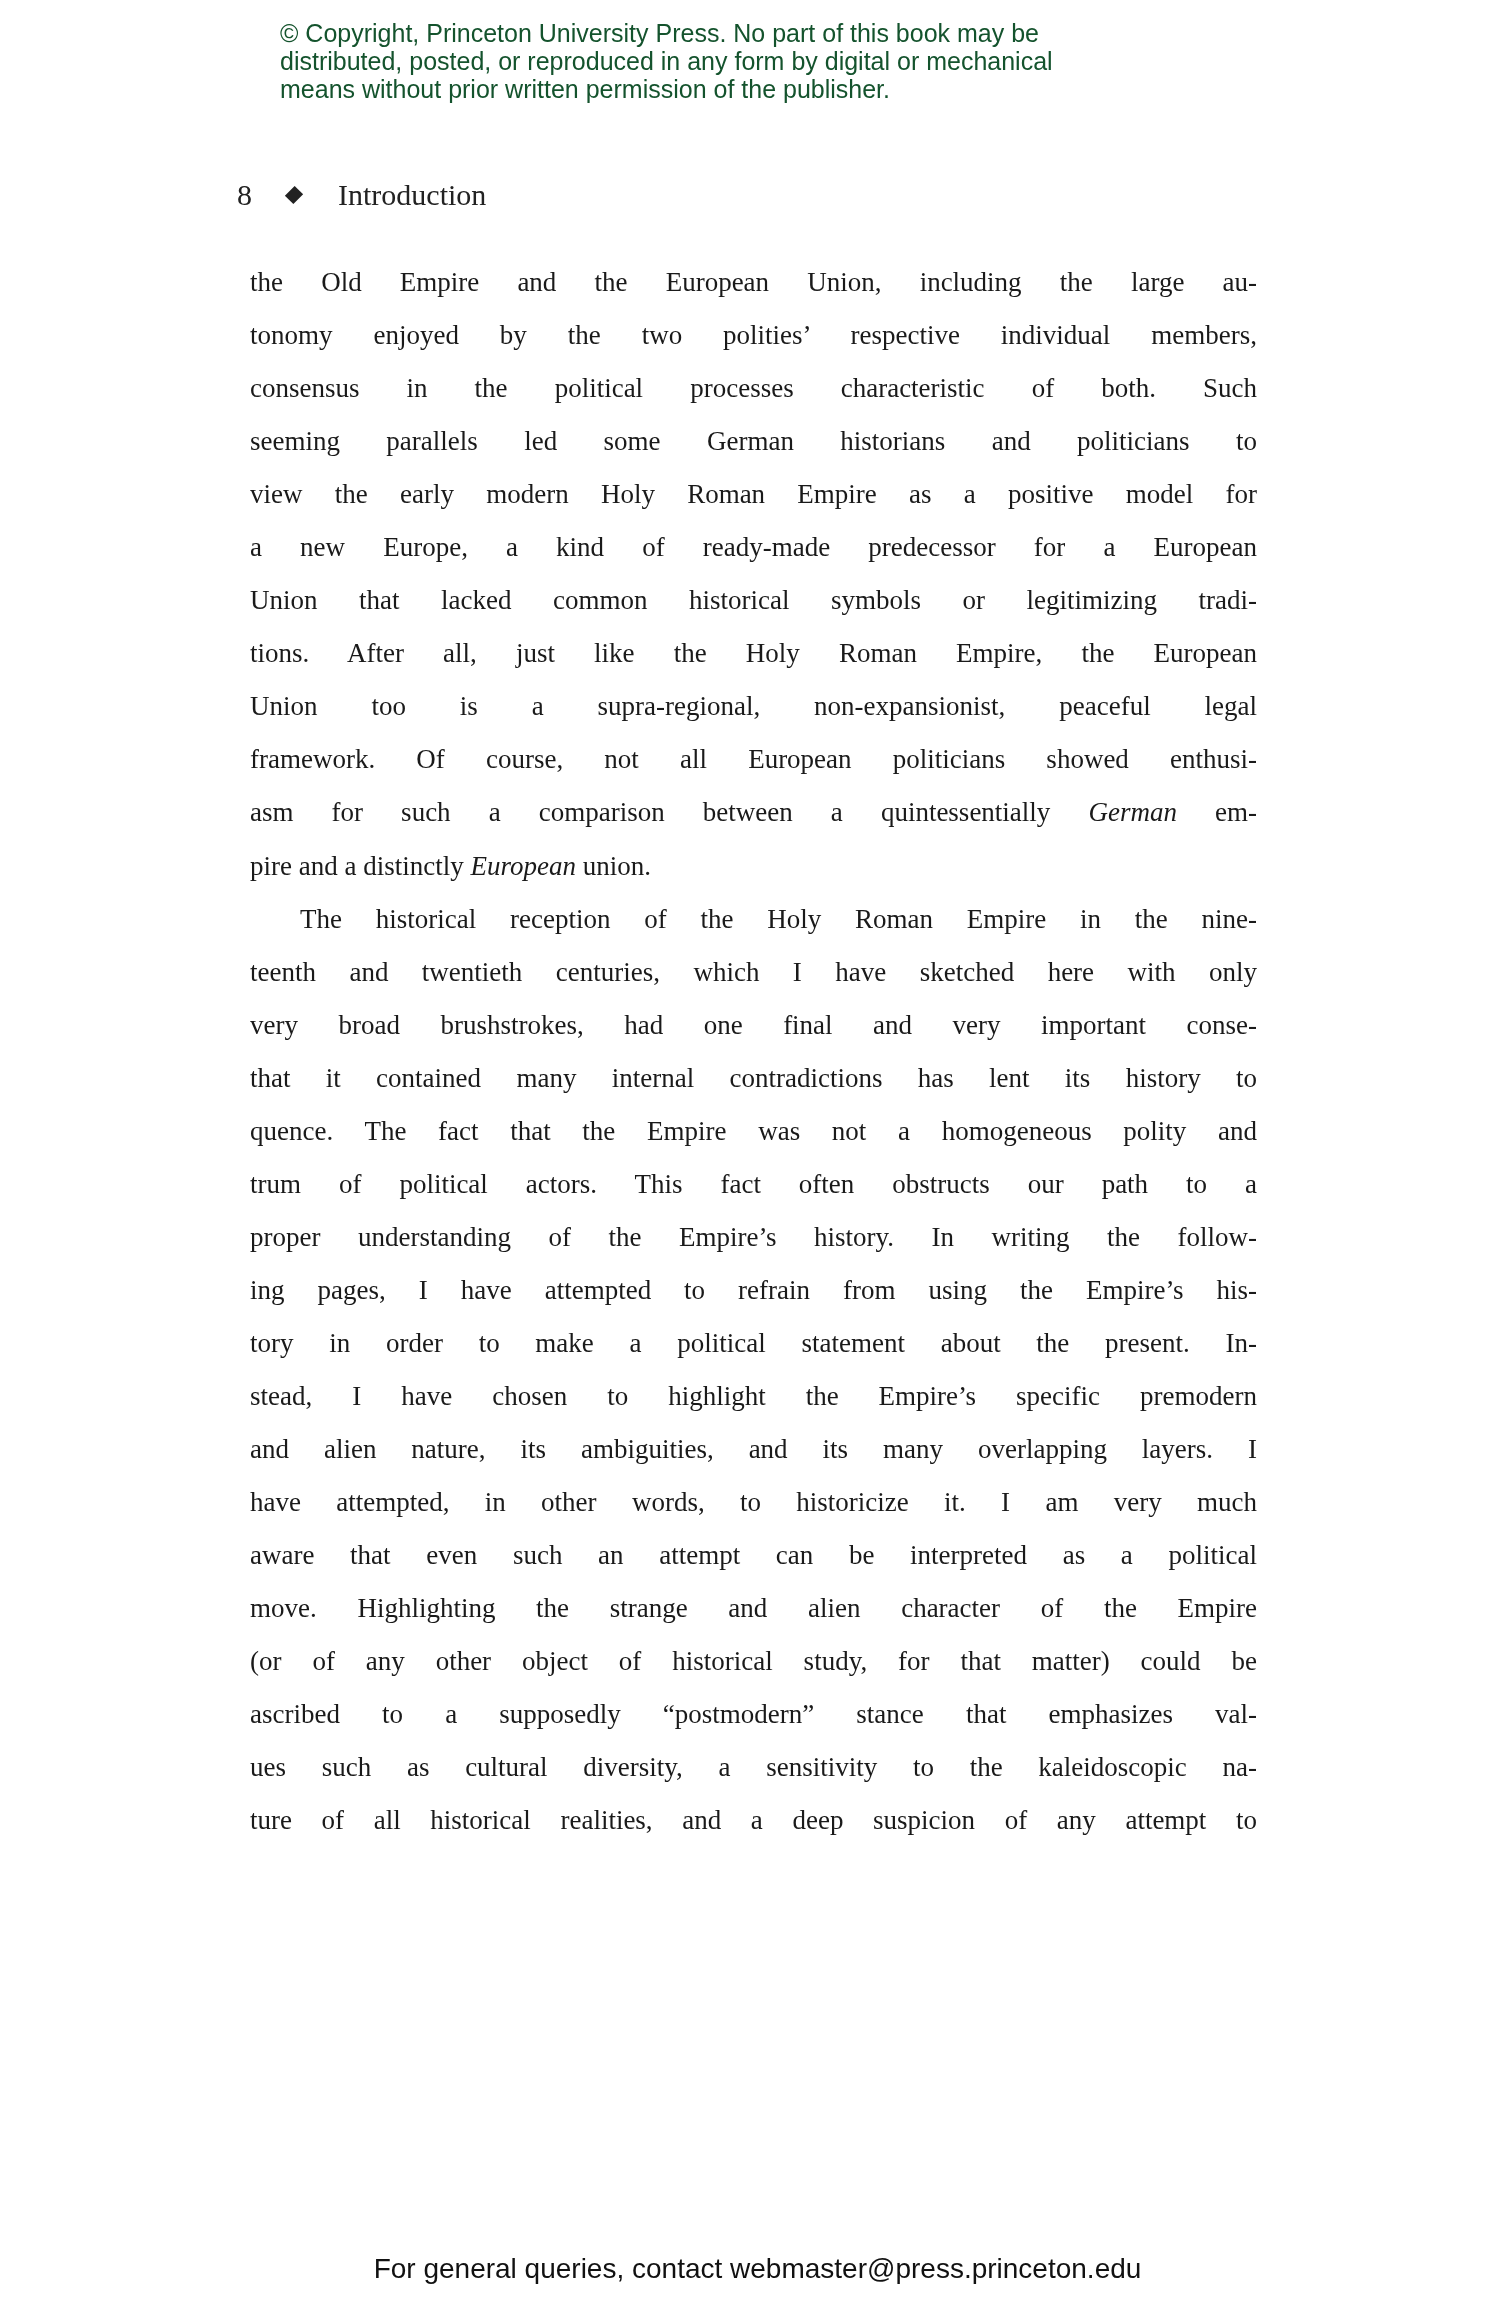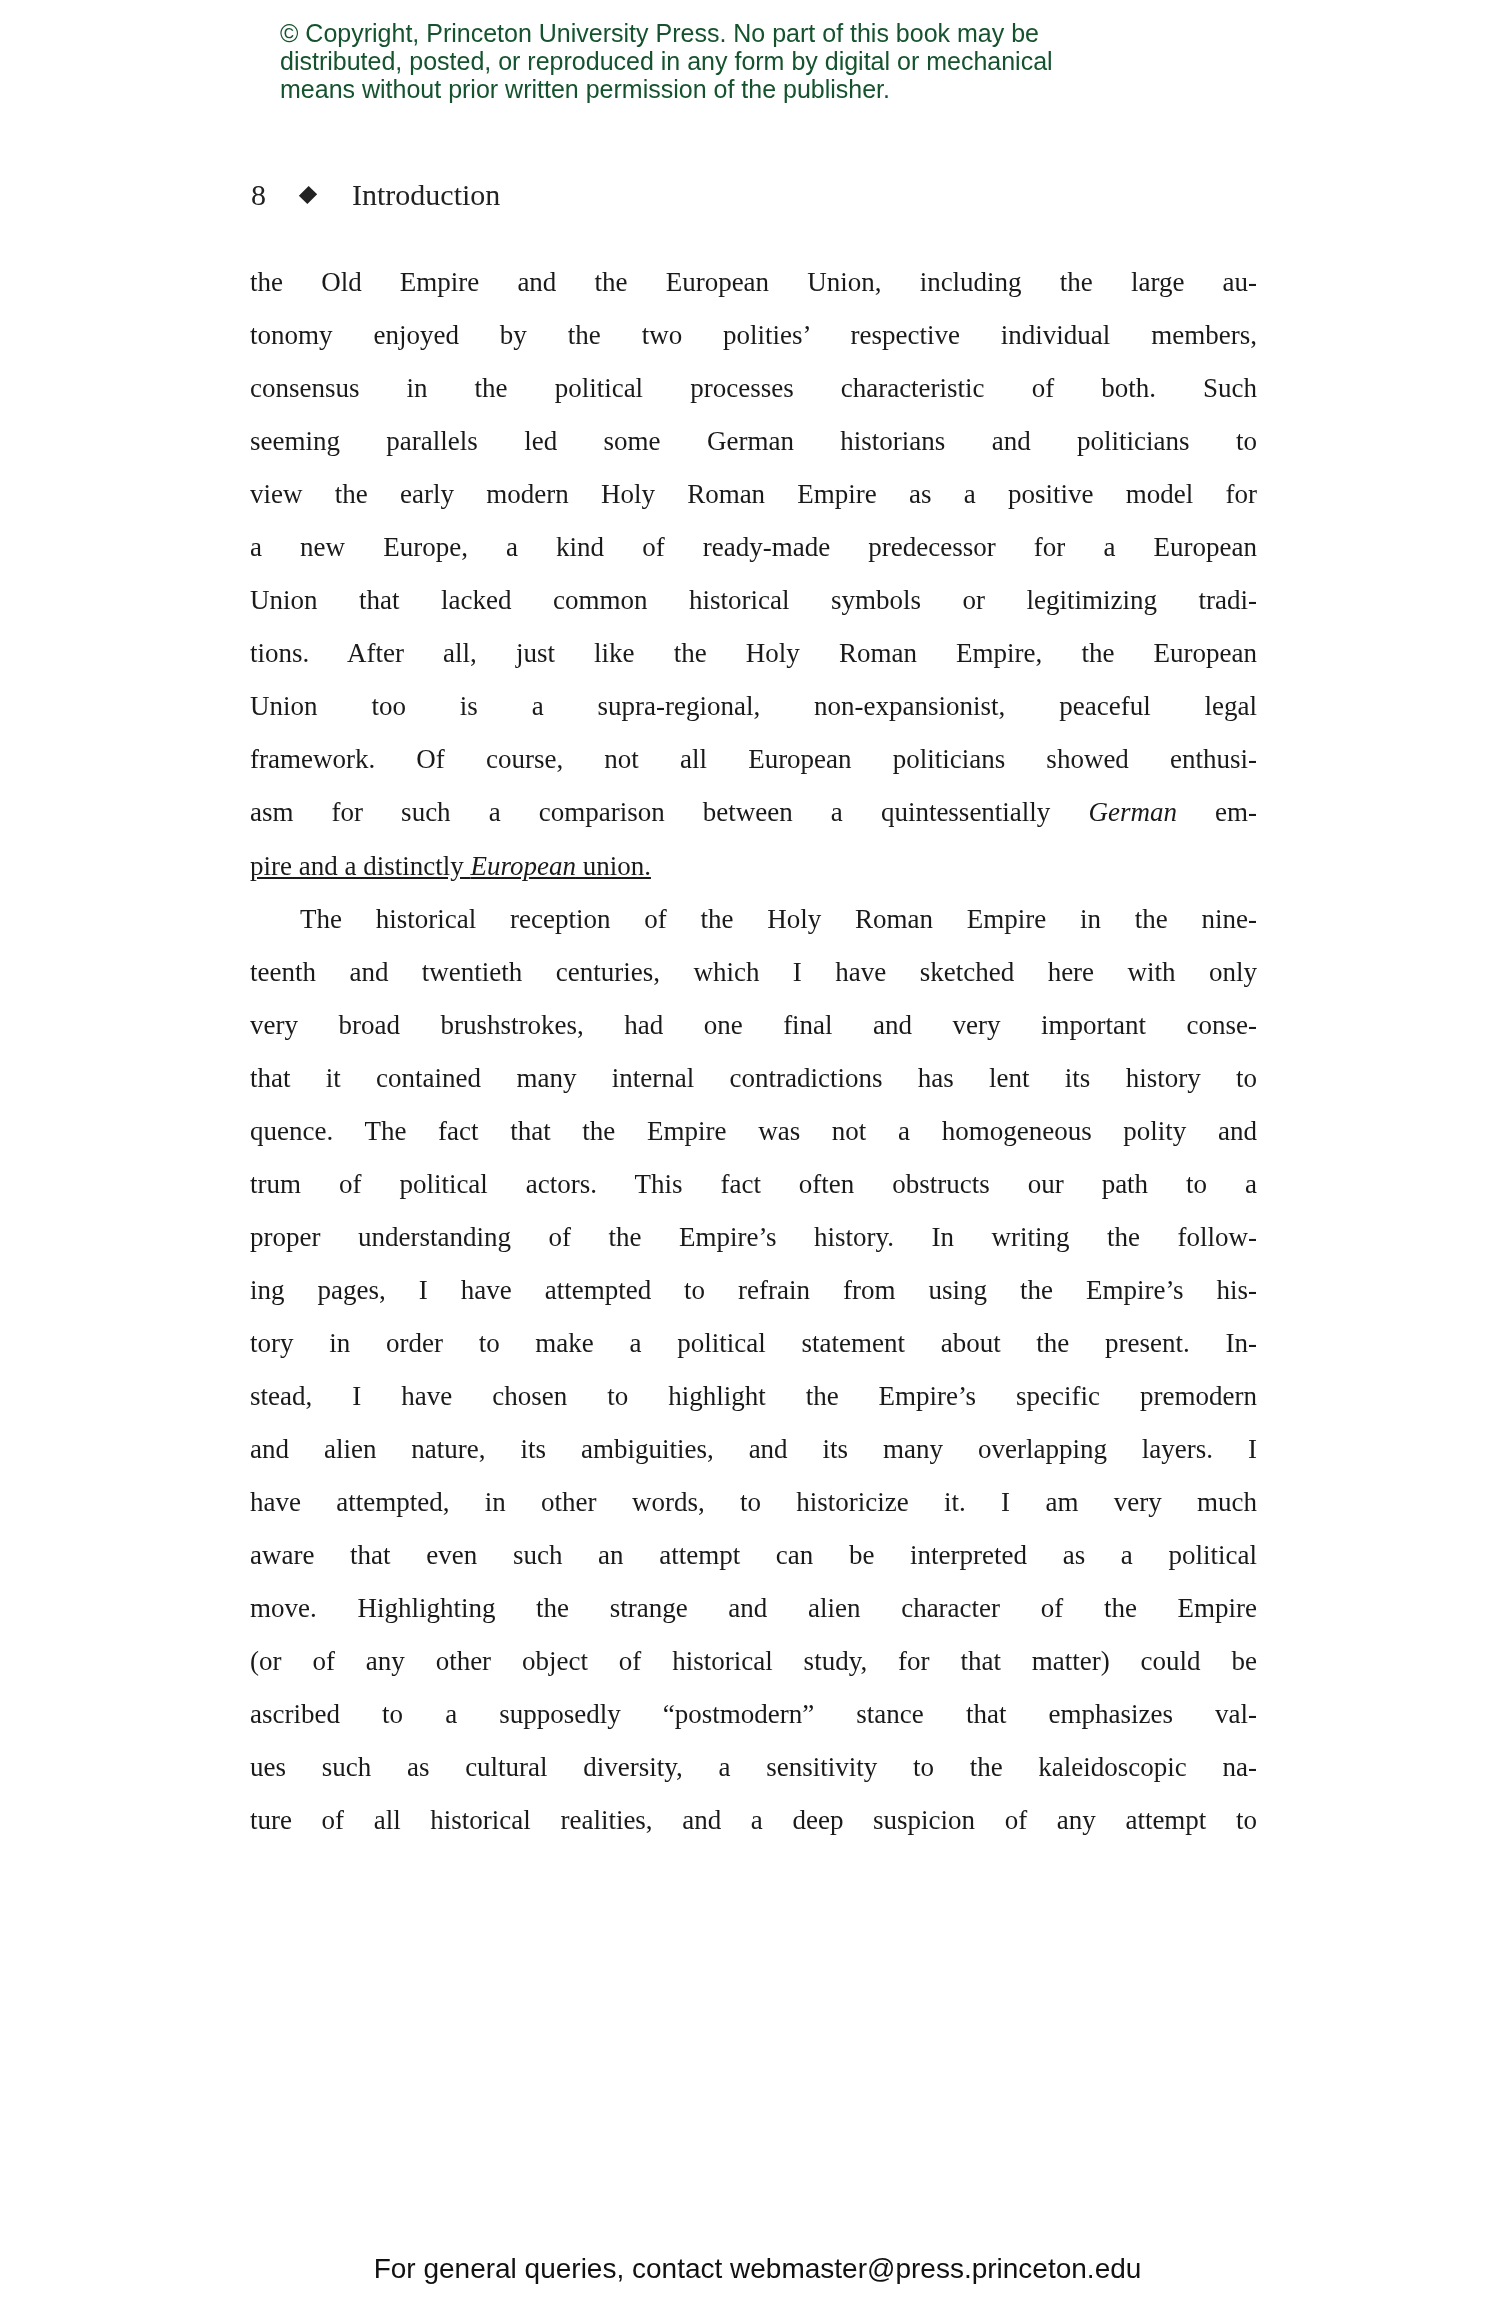--- a/index.html
+++ b/index.html
@@ -23,21 +23,21 @@
       font-size: 25px;
       line-height: 28px;
       color: #14532d;
     }
     .copyright .line {
       display: block;
       white-space: nowrap;
     }
     .running-head {
       position: absolute;
-      left: 251px;
+      left: 237px;
       top: 175px;
       height: 40px;
       font-family: "Liberation Serif", serif;
       font-size: 30px;
       line-height: 40px;
       color: #222222;
       white-space: nowrap;
     }
     .running-head .page-number {
       display: inline-block;
@@ -68,21 +68,20 @@
       display: block;
       height: 53.06px;
       text-align: justify;
       text-align-last: justify;
       white-space: nowrap;
       overflow: visible;
     }
     .body-text .line.last {
       text-align: left;
       text-align-last: left;
-      text-decoration: underline;
     }
     .body-text .line.indent {
       padding-left: 50px;
     }
     em {
       font-style: italic;
     }
     .footer {
       position: absolute;
       left: 0;

